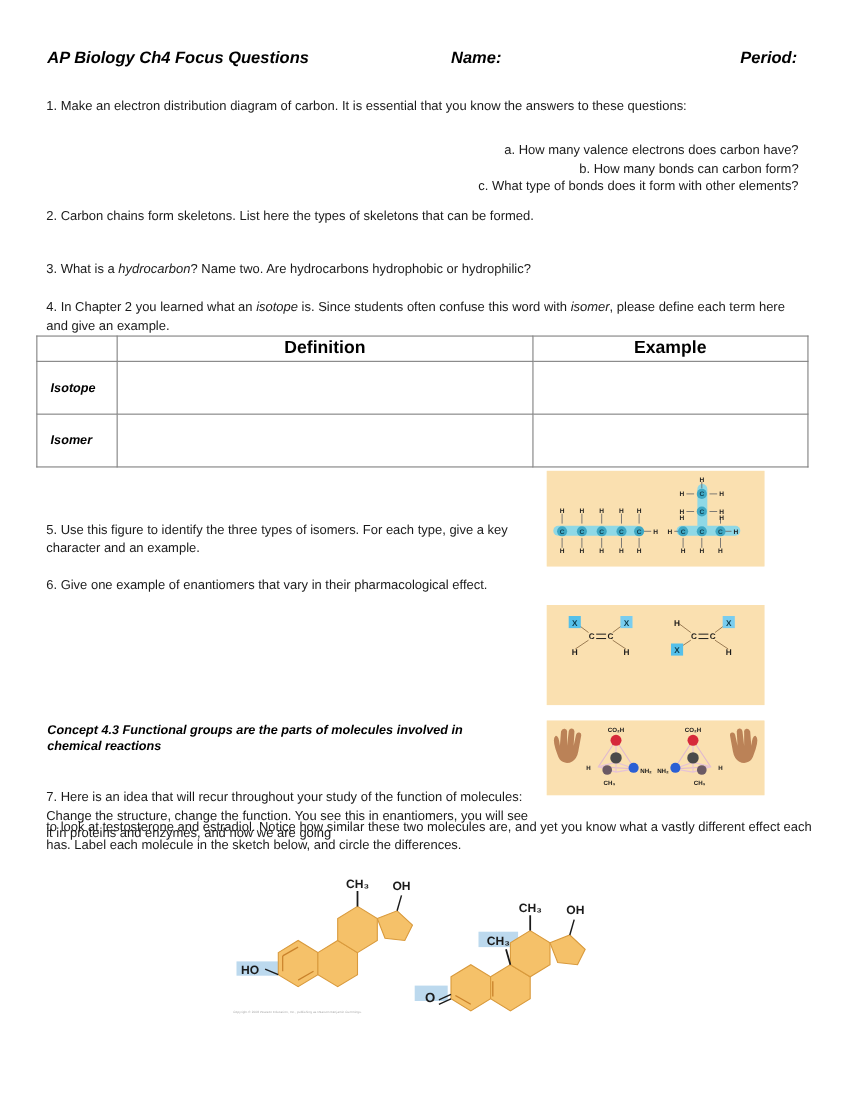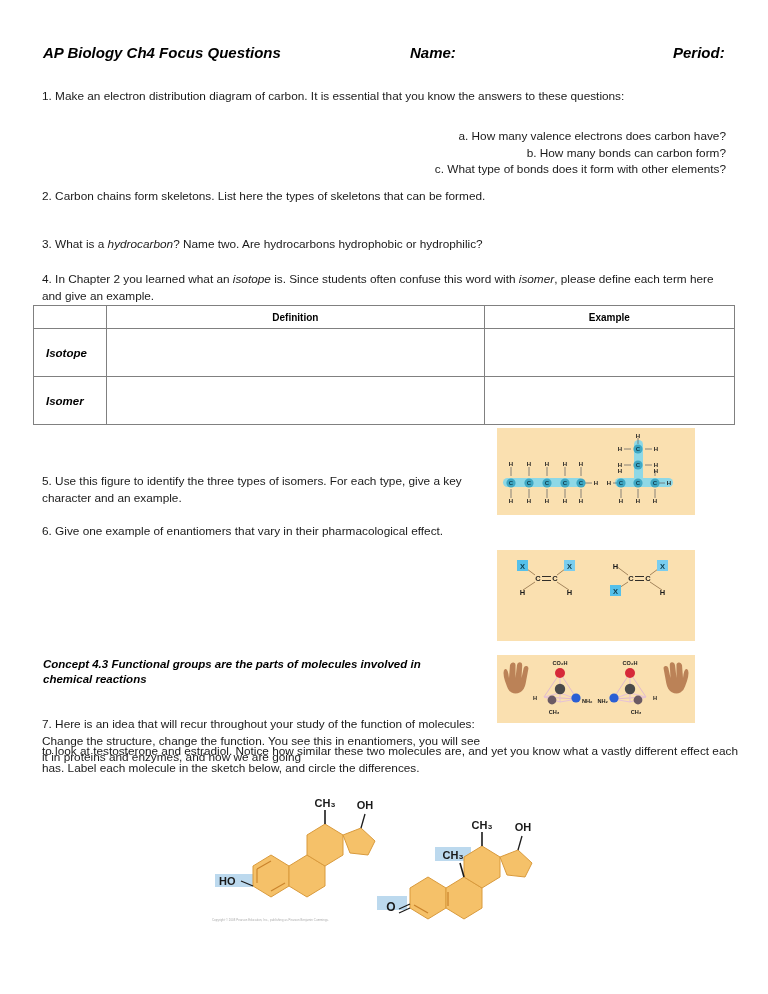--- a/index.html
+++ b/index.html
@@ -81,21 +81,21 @@
     border: 1px solid #808080;
     padding: 0;
     vertical-align: middle;
   }
   .tbl .c1 { width: 73px; }
   .tbl .c2 { width: 377px; }
   .tbl .c3 { width: 250px; }
   .tbl .hd {
     height: 22px;
     text-align: center;
-    font-size: 10px;
+    font-size: 16px;
     font-weight: bold;
     font-style: normal;
   }
   .tbl .rowlbl {
     height: 47px;
     font-size: 11.5px;
     font-weight: bold;
     font-style: italic;
     padding-left: 12px;
   }

